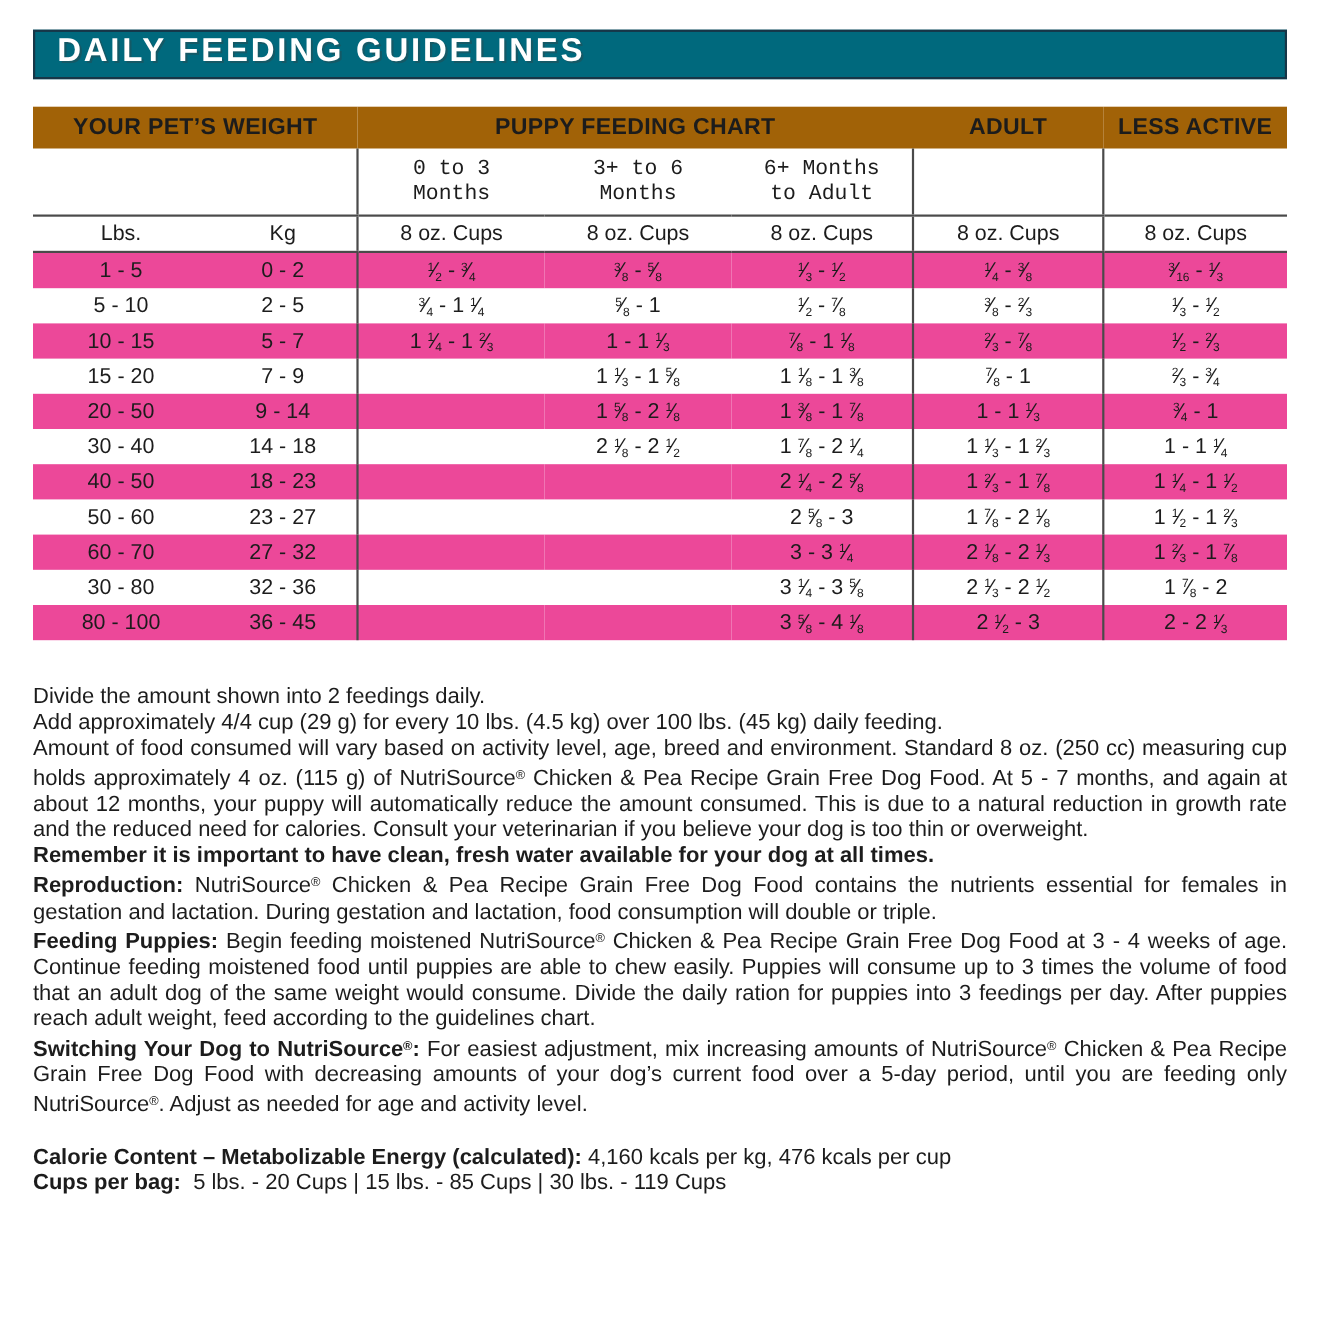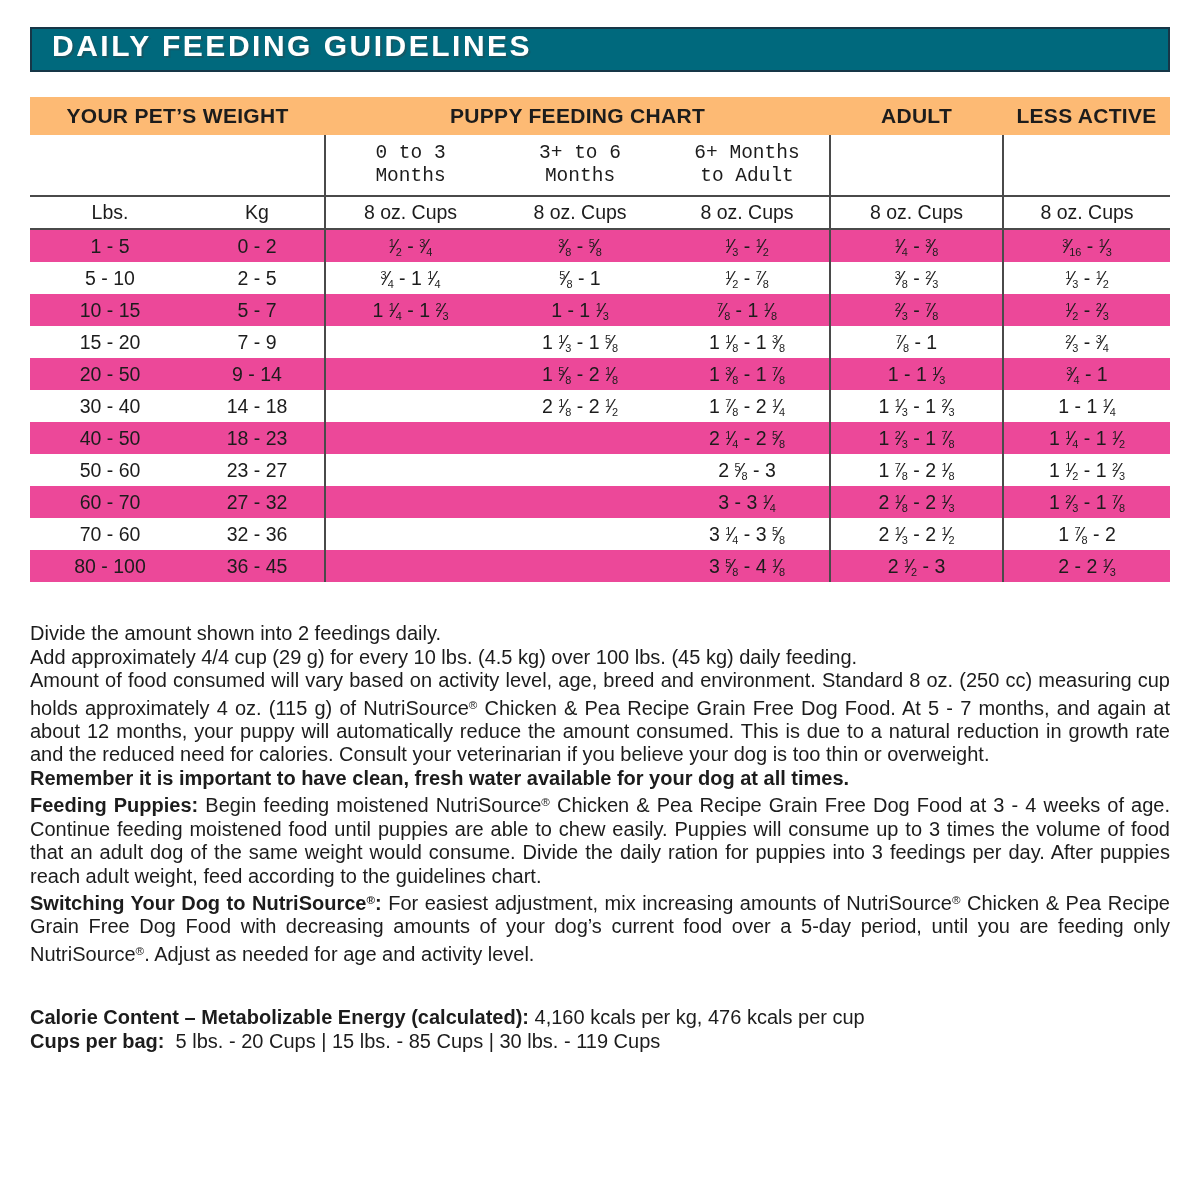--- a/index.html
+++ b/index.html
@@ -16,41 +16,41 @@
     box-sizing:border-box; display:flex; align-items:flex-start; padding-left:20px;
   }
   .banner-title {
     color:#ffffff; font-weight:bold; font-size:30px; letter-spacing:2.5px;
     text-shadow:2px 2px 0 rgba(60,60,60,.35); white-space:nowrap;
   }
 
   
   .feed-table { border-collapse:collapse; table-layout:fixed; width:1140px; margin-top:25px; }
   .feed-table th, .feed-table td { padding:0; text-align:center; font-weight:normal; }
-  .group-row th { background:#fdba74; height:38px; font-weight:bold; font-size:21px; letter-spacing:.3px; }
+  .group-row th { background:#a16207; height:38px; font-weight:bold; font-size:21px; letter-spacing:.3px; }
   .age-row th {
     height:60px; font-size:19.5px; white-space:pre-line; line-height:1.18;
     border-bottom:2px solid #4A4A4A; vertical-align:middle;font-family:Liberation Mono, monospace;
   }
   .unit-row th { height:31px; font-size:19.5px; border-bottom:2px solid #4A4A4A; }
   .feed-table tbody td { height:32px; font-size:19.5px; }
   .feed-table tbody tr.shade td { background:#ec4899; }
   .bl { border-left:2px solid #4A4A4A; }
 
   
   .fr { white-space:nowrap; }
   .fn,.fd { font-size:.56em; position:relative; }
   .fn { top:-.52em; margin-right:-.07em; }
   .fd { top:.28em; margin-left:-.07em; }
   .fsl { margin:0 -.02em; }
 
   
   .copy { margin-top:40px; font-size:20px; line-height:23.5px; text-align:justify; }
   .copy p { margin:0; }
-  .block { margin-top:40px; }
+  .block { margin-top:24px; }
   .bold-line { font-weight:bold; }
   sup.reg { font-size:.58em; vertical-align:.5em; letter-spacing:0; }
 
   .footer-code {
     margin-top:8px; text-align:right; color:#123C55;
     font-weight:bold; font-size:17px; letter-spacing:.5px;
   }
 </style>
 </head>
 <body>
@@ -175,21 +175,21 @@
         <tr class="shade">
           <td>60 - 70</td>
           <td>27 - 32</td>
           <td class="bl"></td>
           <td></td>
           <td>3 - 3 <span class="fr"><span class="fn">1</span><span class="fsl">⁄</span><span class="fd">4</span></span></td>
           <td class="bl">2 <span class="fr"><span class="fn">1</span><span class="fsl">⁄</span><span class="fd">8</span></span> - 2 <span class="fr"><span class="fn">1</span><span class="fsl">⁄</span><span class="fd">3</span></span></td>
           <td class="bl">1 <span class="fr"><span class="fn">2</span><span class="fsl">⁄</span><span class="fd">3</span></span> - 1 <span class="fr"><span class="fn">7</span><span class="fsl">⁄</span><span class="fd">8</span></span></td>
         </tr>
         <tr>
-          <td>70 - 60</td>
+          <td>30 - 80</td>
           <td>32 - 36</td>
           <td class="bl"></td>
           <td></td>
           <td>3 <span class="fr"><span class="fn">1</span><span class="fsl">⁄</span><span class="fd">4</span></span> - 3 <span class="fr"><span class="fn">5</span><span class="fsl">⁄</span><span class="fd">8</span></span></td>
           <td class="bl">2 <span class="fr"><span class="fn">1</span><span class="fsl">⁄</span><span class="fd">3</span></span> - 2 <span class="fr"><span class="fn">1</span><span class="fsl">⁄</span><span class="fd">2</span></span></td>
           <td class="bl">1 <span class="fr"><span class="fn">7</span><span class="fsl">⁄</span><span class="fd">8</span></span> - 2</td>
         </tr>
         <tr class="shade">
           <td>80 - 100</td>
           <td>36 - 45</td>
@@ -203,20 +203,21 @@
   </table>
 
   <div class="copy">
     <div>
       <p>Divide the amount shown into 2 feedings daily.</p>
       <p>Add approximately 4/4 cup (29 g) for every 10 lbs. (4.5 kg) over 100 lbs. (45 kg) daily feeding.</p>
       <p>Amount of food consumed will vary based on activity level, age, breed and environment. Standard 8 oz. (250 cc) measuring cup holds approximately 4 oz. (115 g) of NutriSource<sup class="reg">®</sup> Chicken &amp; Pea Recipe Grain Free Dog Food. At 5 - 7 months, and again at about 12 months, your puppy will automatically reduce the amount consumed. This is due to a natural reduction in growth rate and the reduced need for calories. Consult your veterinarian if you believe your dog is too thin or overweight.</p>
       <p class="bold-line">Remember it is important to have clean, fresh water available for your dog at all times.</p>
     </div>
 
+    <p class="block"><b>Reproduction:</b> <span>NutriSource<sup class="reg">®</sup> Chicken &amp; Pea Recipe Grain Free Dog Food contains the nutrients essential for females in gestation and lactation. During gestation and lactation, food consumption will double or triple.</span></p>
 
     <p class="block"><b>Feeding Puppies:</b> <span>Begin feeding moistened NutriSource<sup class="reg">®</sup> Chicken &amp; Pea Recipe Grain Free Dog Food at 3 - 4 weeks of age. Continue feeding moistened food until puppies are able to chew easily. Puppies will consume up to 3 times the volume of food that an adult dog of the same weight would consume. Divide the daily ration for puppies into 3 feedings per day. After puppies reach adult weight, feed according to the guidelines chart.</span></p>
 
     <p class="block"><b>Switching Your Dog to NutriSource<sup class="reg">®</sup>:</b> <span>For easiest adjustment, mix increasing amounts of NutriSource<sup class="reg">®</sup> Chicken &amp; Pea Recipe Grain Free Dog Food with decreasing amounts of your dog’s current food over a 5-day period, until you are feeding only NutriSource<sup class="reg">®</sup>. Adjust as needed for age and activity level.</span></p>
 
     <div class="block">
       <p><b>Calorie Content – Metabolizable Energy (calculated):</b> <span>4,160 kcals per kg, 476 kcals per cup</span></p>
       <p><b>Cups per bag:</b>&nbsp; <span>5 lbs. - 20 Cups  |  15 lbs. - 85 Cups  |  30 lbs. -  119 Cups</span></p>
     </div>
   </div>

